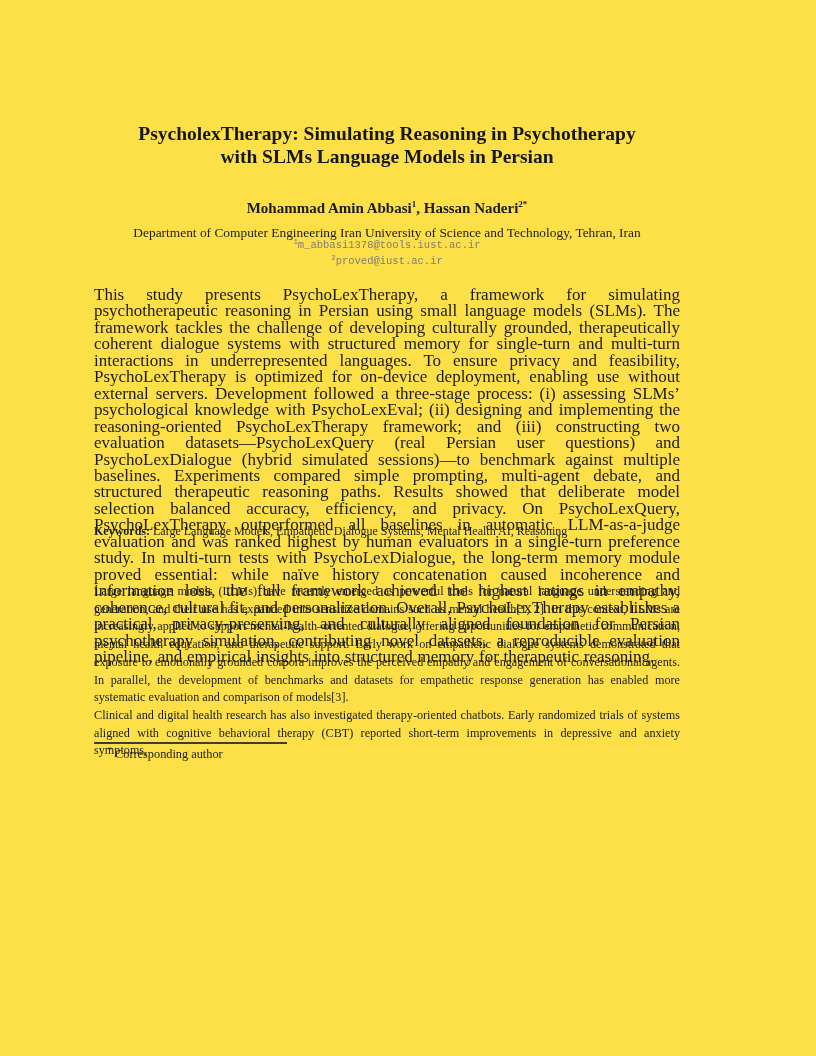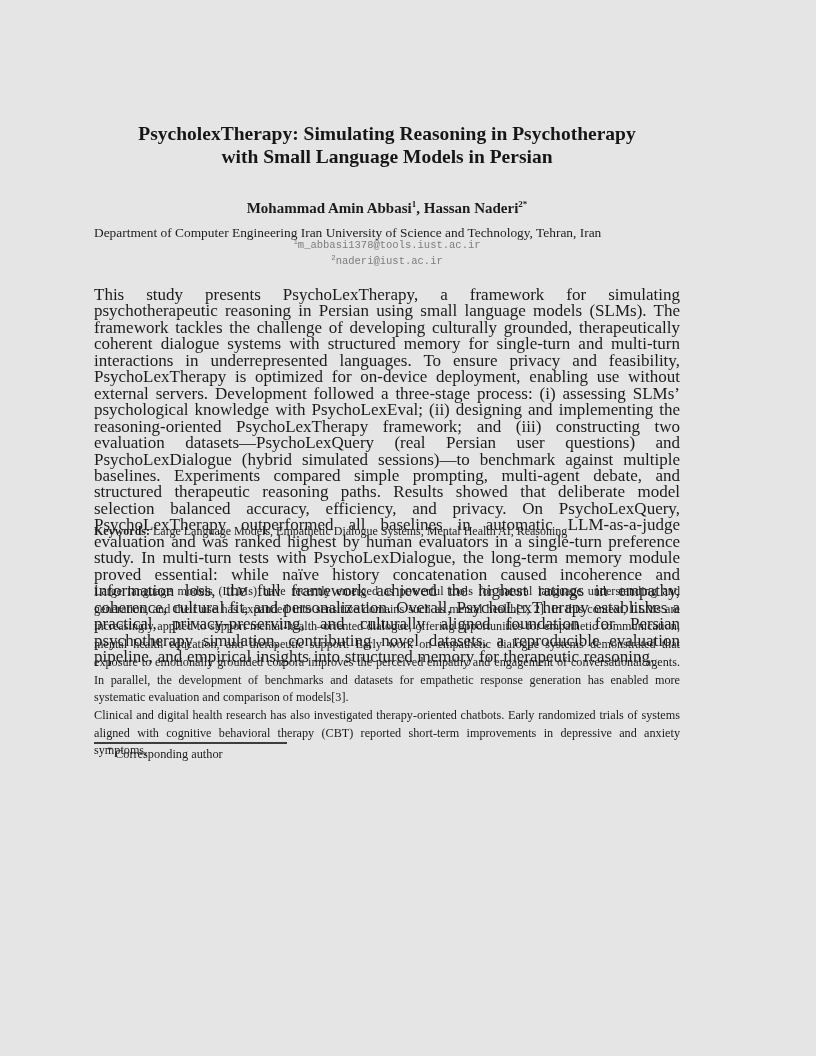--- a/index.html
+++ b/index.html
@@ -1,20 +1,20 @@
 <!DOCTYPE html>
 <html><head>
 <meta charset="utf-8">
 <style>
   html, body { margin: 0; padding: 0; background: #ffffff; }
   .page {
     position: relative;
     width: 816px;
     height: 1056px;
-    background: #e5e5e5;
+    background: #fde047;
     font-family: "Liberation Serif", serif;
     color: #1b1b1b;
     overflow: hidden;
   }
   .block { position: absolute; left: 94px; width: 586px; }
 
   .title {
     top: 122px;
     text-align: center;
     font-weight: bold;
@@ -25,21 +25,21 @@
   .authors {
     top: 199px;
     text-align: center;
     font-weight: bold;
     font-size: 15px;
     line-height: 18px;
   }
   .authors sup, .heading-sup { font-size: 60%; line-height: 0; vertical-align: super; }
   .affiliation {
     top: 224px;
-    text-align: left;
+    text-align: center;
     font-size: 13.4px;
     line-height: 17px;
   }
   .emails {
     top: 237px;
     text-align: center;
     font-family: "Liberation Mono", monospace;
     font-size: 10.5px;
     line-height: 16.2px;
     color: #7d7d7d;
@@ -90,30 +90,30 @@
   }
   .footnote sup { font-size: 65%; line-height: 0; vertical-align: super; }
 </style>
 </head>
 <body>
 
 <div class="page">
 
   <div class="block title">
     <div>PsycholexTherapy: Simulating Reasoning in Psychotherapy</div>
-    <div>with Small Language Models in Persian</div>
+    <div>with SLMs Language Models in Persian</div>
   </div>
 
   <div class="block authors"><span>Mohammad Amin Abbasi</span><sup>1</sup><span>, </span><span>Hassan Naderi</span><sup>2*</sup></div>
 
   <div class="block affiliation">Department of Computer Engineering Iran University of Science and Technology, Tehran, Iran</div>
 
   <div class="block emails">
     <div><sup>1</sup><span>m_abbasi1378@tools.iust.ac.ir</span></div>
-    <div><sup>2</sup><span>naderi@iust.ac.ir</span></div>
+    <div><sup>2</sup><span>proved@iust.ac.ir</span></div>
   </div>
 
   <div class="block abstract">This study presents PsychoLexTherapy, a framework for simulating psychotherapeutic reasoning in Persian using small language models (SLMs). The framework tackles the challenge of developing culturally grounded, therapeutically coherent dialogue systems with structured memory for single-turn and multi-turn interactions in underrepresented languages. To ensure privacy and feasibility, PsychoLexTherapy is optimized for on-device deployment, enabling use without external servers. Development followed a three-stage process: (i) assessing SLMs’ psychological knowledge with PsychoLexEval; (ii) designing and implementing the reasoning-oriented PsychoLexTherapy framework; and (iii) constructing two evaluation datasets—PsychoLexQuery (real Persian user questions) and PsychoLexDialogue (hybrid simulated sessions)—to benchmark against multiple baselines. Experiments compared simple prompting, multi-agent debate, and structured therapeutic reasoning paths. Results showed that deliberate model selection balanced accuracy, efficiency, and privacy. On PsychoLexQuery, PsychoLexTherapy outperformed all baselines in automatic LLM-as-a-judge evaluation and was ranked highest by human evaluators in a single-turn preference study. In multi-turn tests with PsychoLexDialogue, the long-term memory module proved essential: while naïve history concatenation caused incoherence and information loss, the full framework achieved the highest ratings in empathy, coherence, cultural fit, and personalization. Overall, PsychoLexTherapy establishes a practical, privacy-preserving, and culturally aligned foundation for Persian psychotherapy simulation, contributing novel datasets, a reproducible evaluation pipeline, and empirical insights into structured memory for therapeutic reasoning.</div>
 
   <div class="block keywords"><span class="kw-label">Keywords:</span> <span>Large Language Models, Empathetic Dialogue Systems, Mental Health AI, Reasoning</span></div>
 
 
   <div class="block body-text">
     <p>Large language models (LLMs) have recently emerged as powerful tools for natural language understanding and generation, and their use has expanded into sensitive domains such as mental health[1, 2]. In this context, LLMs are increasingly applied to support mental-health–oriented dialogue, offering opportunities for empathetic communication, mental health education, and therapeutic support. Early work on empathetic dialogue systems demonstrated that exposure to emotionally grounded corpora improves the perceived empathy and engagement of conversational agents. In parallel, the development of benchmarks and datasets for empathetic response generation has enabled more systematic evaluation and comparison of models[3].</p>
     <p>Clinical and digital health research has also investigated therapy-oriented chatbots. Early randomized trials of systems aligned with cognitive behavioral therapy (CBT) reported short-term improvements in depressive and anxiety symptoms,</p>

